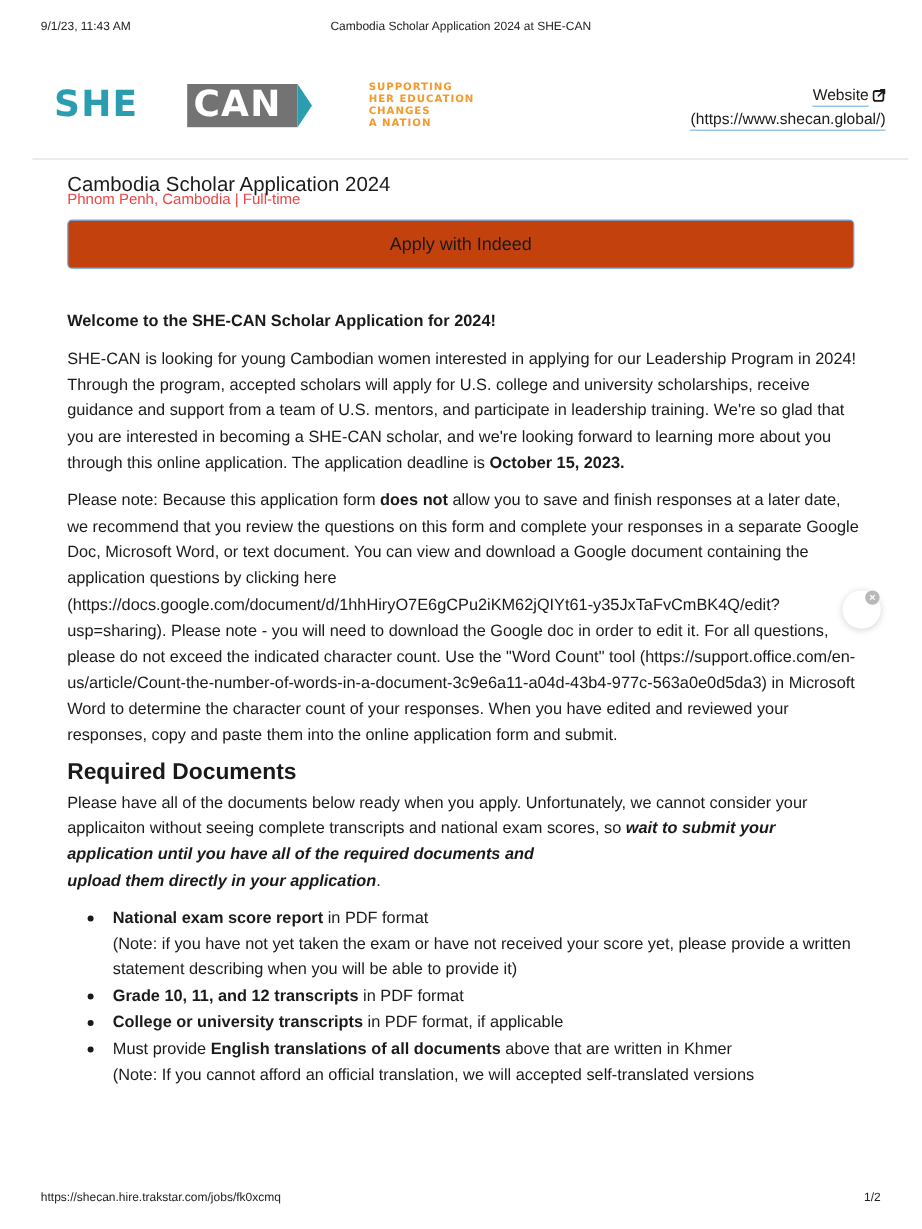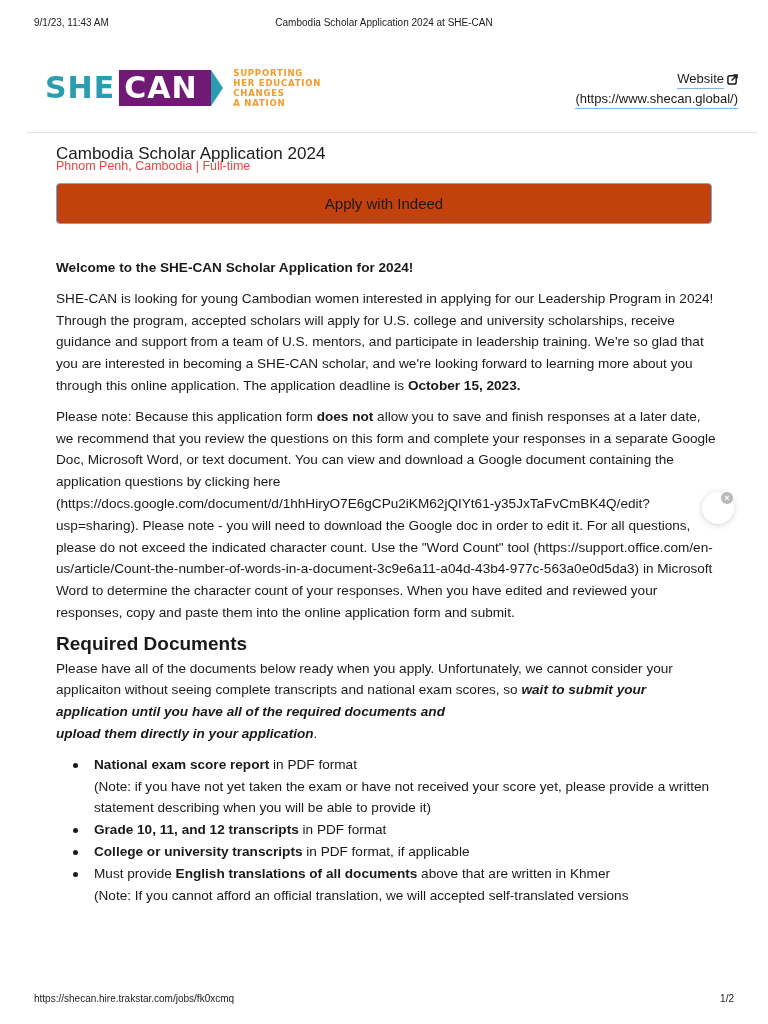--- a/index.html
+++ b/index.html
@@ -11,28 +11,28 @@
       font-family: "Liberation Sans", sans-serif; font-size: 10px; color: #222;
     }
     .print-header { top: 17px; height: 14px; }
     .print-header .date { position: absolute; left: 34px; }
     .print-header .doc-title { position: absolute; left: 0; width: 768px; text-align: center; }
     .print-footer { top: 993px; height: 14px; }
     .print-footer .url { position: absolute; left: 34px; }
     .print-footer .page { position: absolute; right: 34px; }
 
     
-    .logo { position: absolute; left: 45px; top: 68px; height: 40px; display: flex; align-items: center; }
+    .logo { position: absolute; left: 45px; top: 68px; height: 40px; display: flex; align-items: center; gap: 37px; }
     .logo-she {
       font-family: "DejaVu Sans", sans-serif; font-weight: bold; font-size: 30px;
       color: #2a9db0; letter-spacing: 1px; line-height: 34px;
     }
     .logo-can-box {
       position: relative; margin-left: 4px; height: 36px; width: 92px;
-      background: #701a75; display: flex; align-items: center; padding-left: 5px;
+      background: #737373; display: flex; align-items: center; padding-left: 5px;
     }
     .logo-can-box::after {
       content: ""; position: absolute; right: -12px; top: 0;
       border-top: 18px solid transparent; border-bottom: 18px solid transparent;
       border-left: 12px solid #2a9db0;
     }
     .logo-can {
       font-family: "DejaVu Sans", sans-serif; font-weight: bold; font-size: 30px;
       color: #ffffff; letter-spacing: 1px; line-height: 34px;
     }

